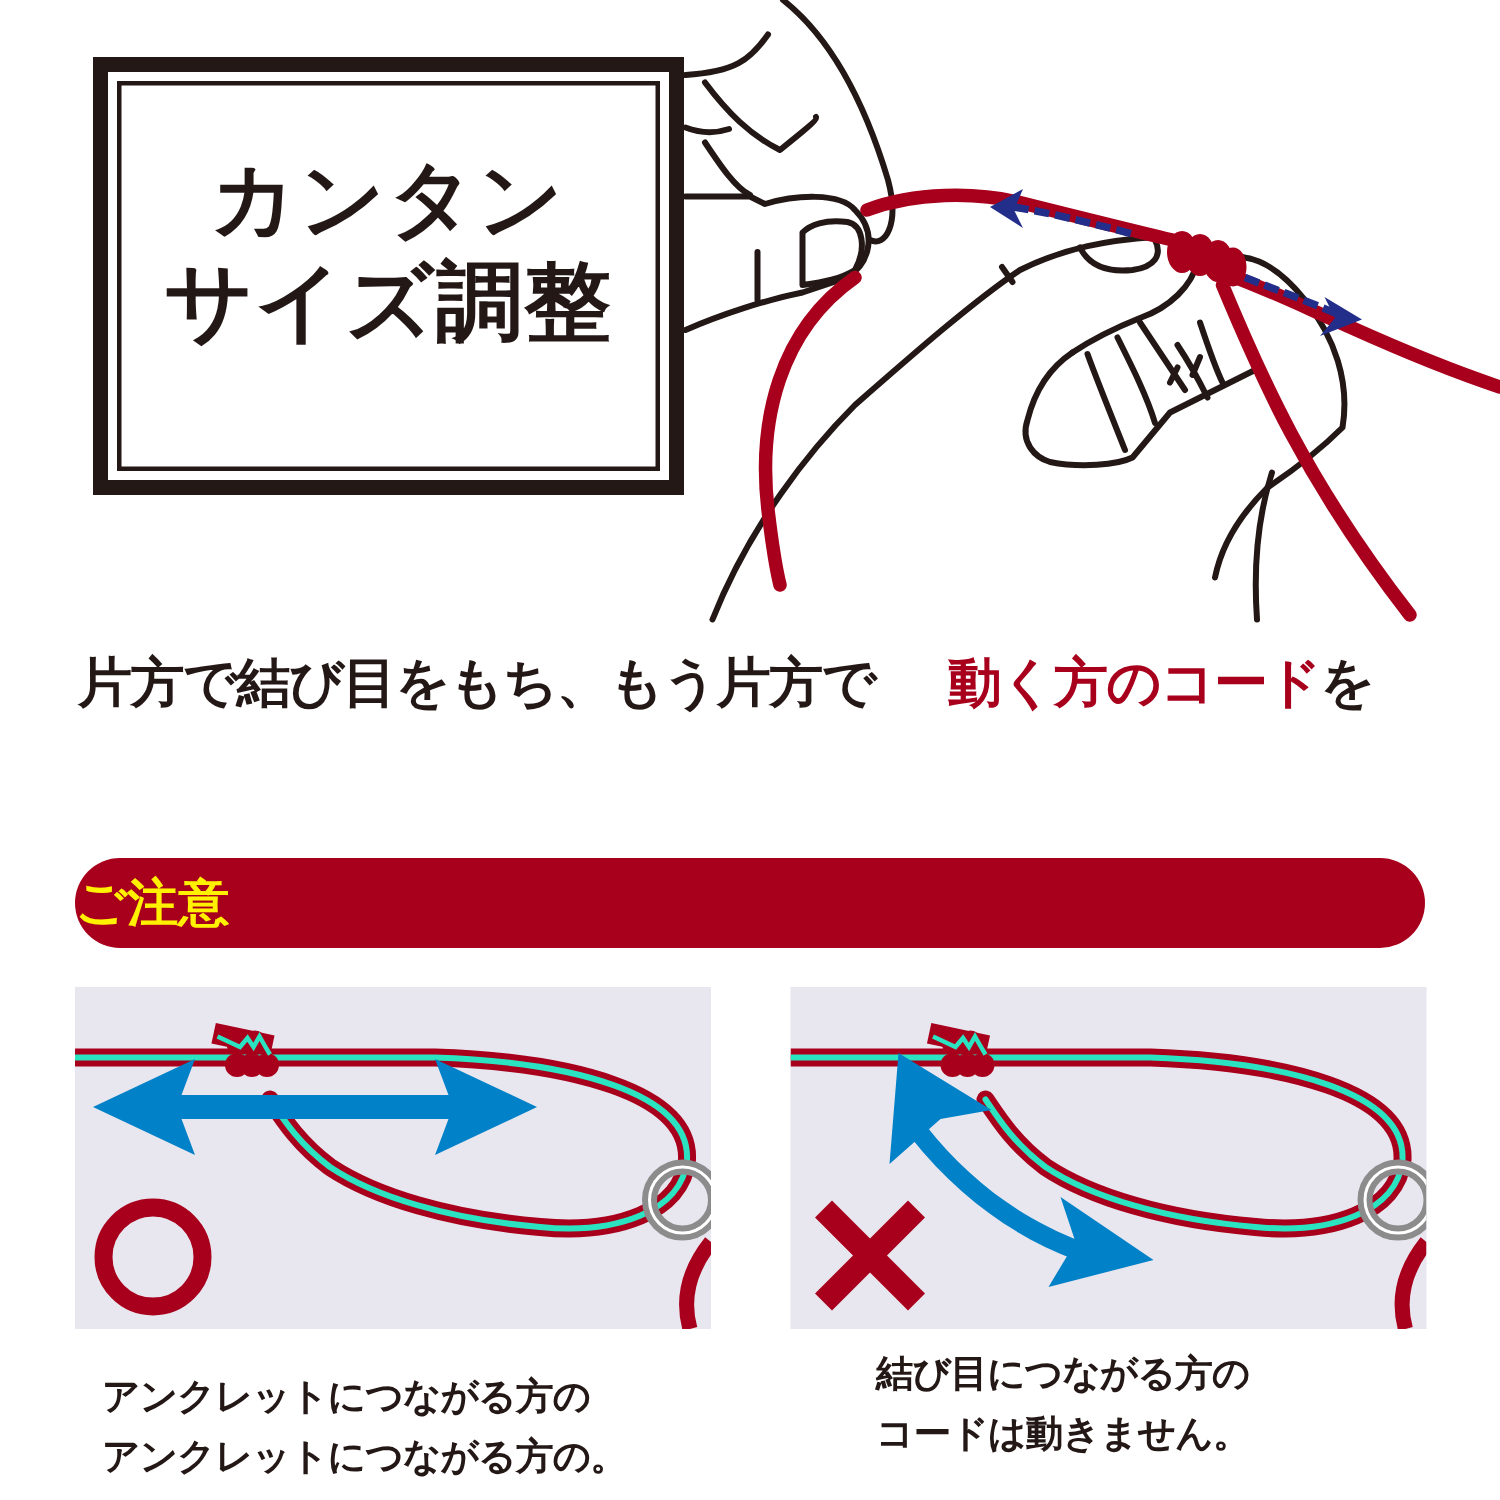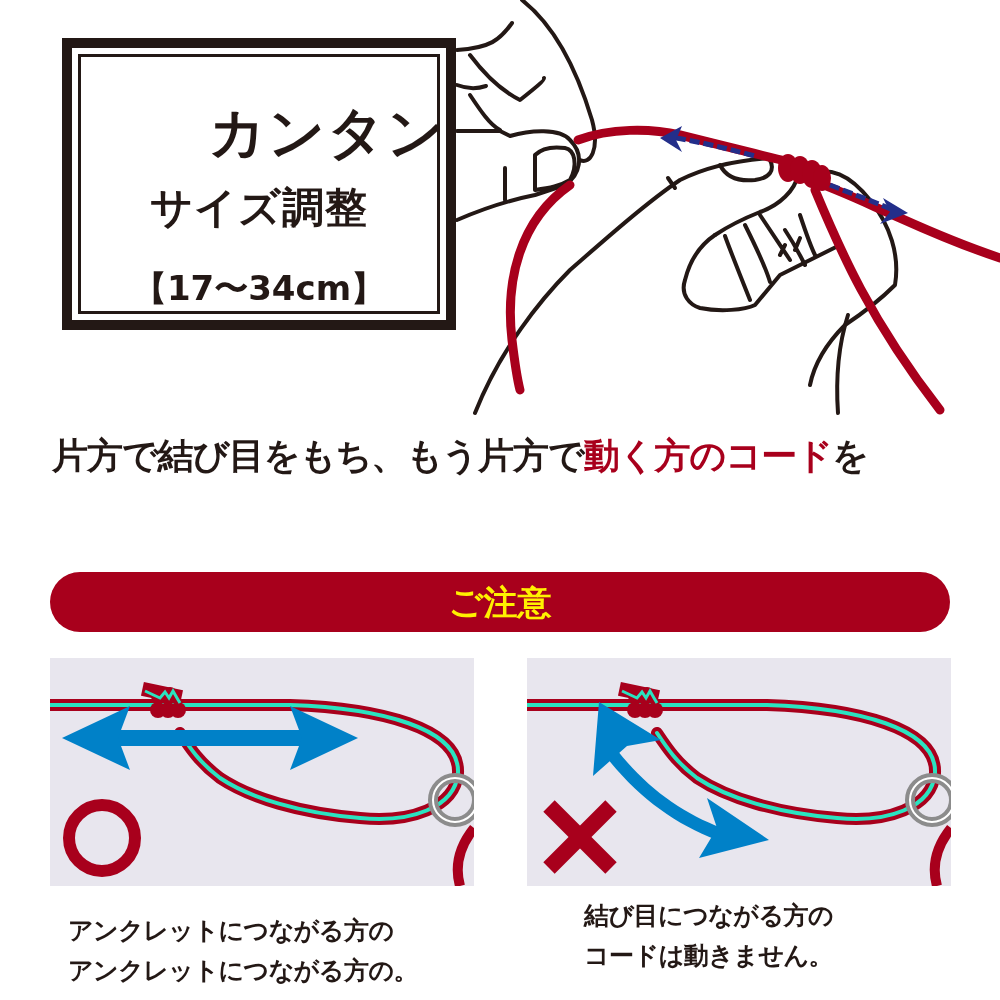--- a/index.html
+++ b/index.html
@@ -5,28 +5,28 @@
   html, body { margin: 0; padding: 0; background: #ffffff; }
   body { width: 1000px; height: 1000px; position: relative; overflow: hidden;
          font-family: "DejaVu Sans", "Liberation Sans", sans-serif; }
   .illus { position: absolute; left: 0; top: 0; width: 1000px; height: 420px; }
   .title-box { position: absolute; left: 62px; top: 38px; width: 394px; height: 292px;
                background: #fff; border: 10px solid #231815; box-sizing: border-box; }
   .title-box .inner { position: absolute; left: 6px; top: 6px; right: 6px; bottom: 6px;
                       border: 3px solid #231815; }
   .title-line1, .title-line2, .title-line3 { position: absolute; left: 0; right: 0; text-align: center;
                       color: #231815; font-weight: bold; }
-  .title-line1 { top: 48px; font-size: 56px; letter-spacing: 2px; text-align: right; }
-  .title-line2 { top: 132px; font-size: 42px; letter-spacing: 1px; }
+  .title-line1 { top: 48px; font-size: 56px; letter-spacing: 2px; }
+  .title-line2 { top: 115px; font-size: 58px; letter-spacing: 1px; }
   .title-line3 { top: 218px; font-size: 34px; }
   .desc { position: absolute; left: 52px; top: 428px; width: 900px; color: #231815;
           font-weight: bold; font-size: 36px; line-height: 56px; letter-spacing: -1px; white-space: nowrap; }
-  .desc .accent { color: #a8001c; }
+  .desc .accent { color: #a8001c; margin-left: 48px; }
   .caution-bar { position: absolute; left: 50px; top: 572px; width: 900px; height: 60px;
-                 background: #a8001c; border-radius: 30px; text-align: center; }
+                 background: #a8001c; border-radius: 30px; text-align: left; }
   .caution-label { color: #fff100; font-weight: bold; font-size: 34px; line-height: 60px; }
   .panel { position: absolute; top: 658px; width: 424px; height: 228px; background: #e8e6ee; overflow: hidden; }
   .panel.left { left: 50px; }
   .panel.right { left: 527px; }
   .panel svg { position: absolute; left: 0; top: 0; }
   .caption { position: absolute; top: 896px; color: #231815; font-weight: bold;
              font-size: 25px; line-height: 40px; white-space: nowrap; letter-spacing: -0.5px; }
   .caption.left { left: 68px; margin-top: 15px; }
   .caption.right { left: 584px; }
 </style>
@@ -77,21 +77,20 @@
     <path d="M830 185 C850 193 870 200 893 210"></path>
   </g>
   <polygon points="660,138 682,126 676,140 682,152" fill="#232e8a"></polygon>
   <polygon points="908,213 883,198 890,212 880,224" fill="#232e8a"></polygon>
 </svg>
 
 <div class="title-box">
   <div class="inner"></div>
   <div class="title-line1">カンタン</div>
   <div class="title-line2">サイズ調整</div>
-  <div class="title-line3">【17〜34cm】</div>
 </div>
 
 <div class="desc">
   <div><span>片方で結び目をもち、もう片方で</span><span class="accent">動く方のコード</span><span>を</span></div>
 </div>
 
 <div class="caution-bar">
   <span class="caution-label">ご注意</span>
 </div>
 

